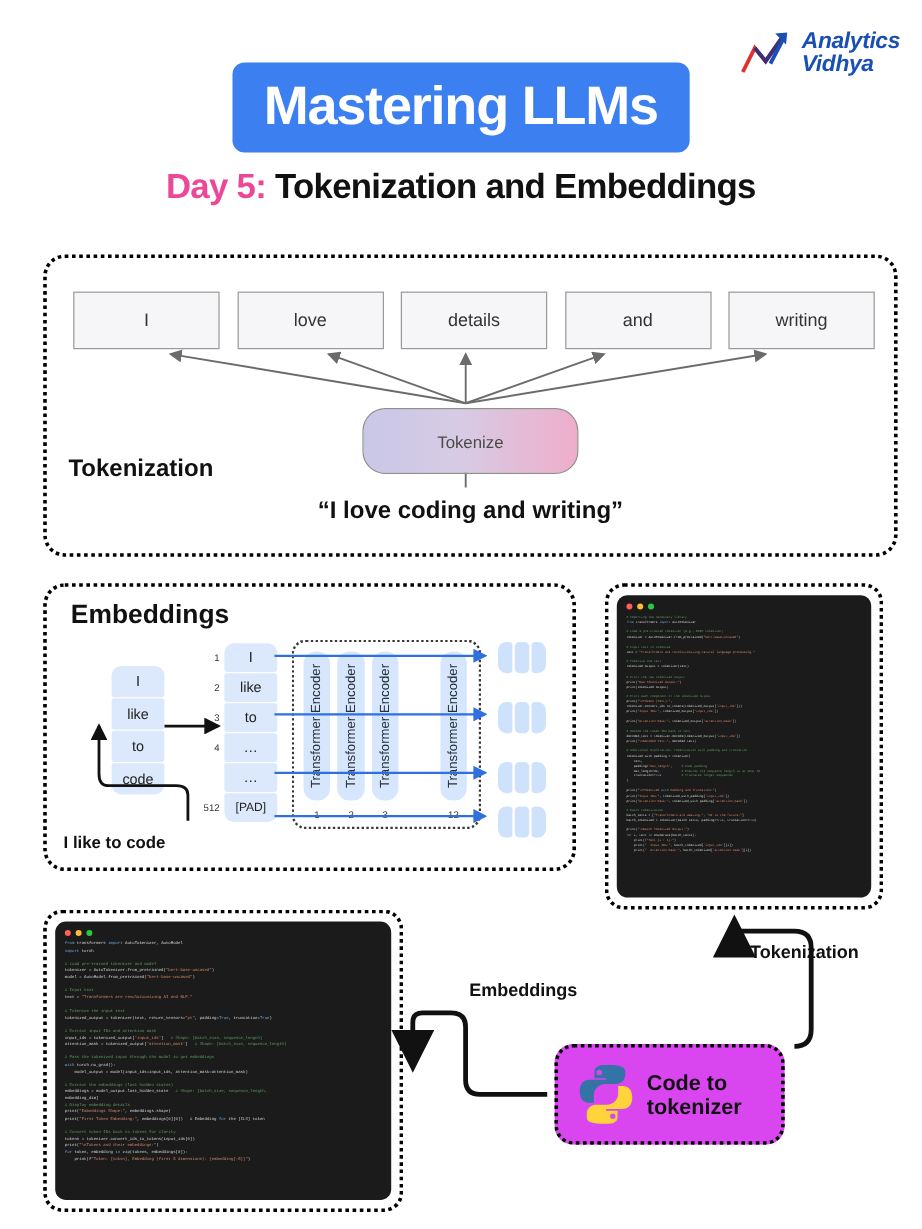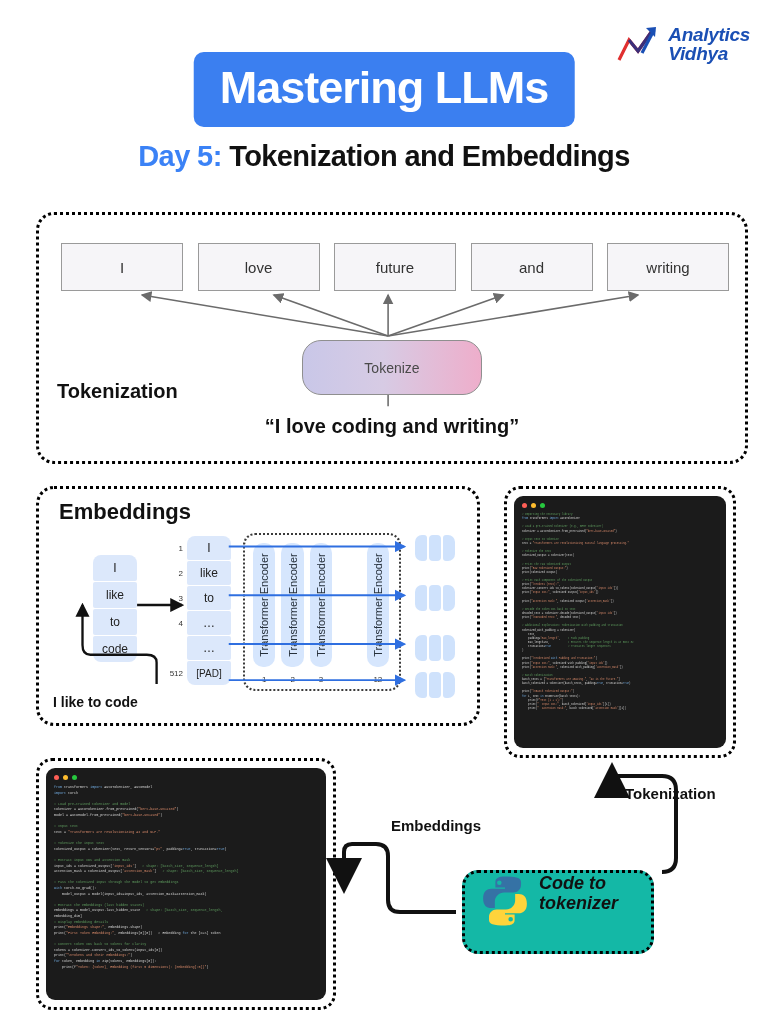--- a/index.html
+++ b/index.html
@@ -23,21 +23,21 @@
     border-radius: 10px;
     padding: 10px 26px 13px 26px;
     font-size: 45px; font-weight: bold; letter-spacing: -1px;
     white-space: nowrap;
   }
   .subtitle {
     position: absolute; left: 50%; transform: translateX(-50%);
     top: 140px; white-space: nowrap;
     font-size: 29px; font-weight: bold; color: #111111; letter-spacing: -0.6px;
   }
-  .subtitle .day { color: #3b82f6; }
+  .subtitle .day { color: #ec4899; }
 
   
   .dotted {
     position: absolute;
     border: 3px dotted #000;
     border-radius: 18px;
     background: #fff;
   }
 
   
@@ -134,22 +134,22 @@
   pre.code .k { color: #6fa8dc; }
 
   #code-right { left: 504px; top: 486px; width: 232px; height: 272px; }
   #code-right pre.code { font-size: 2.55px; line-height: 1.62; }
   #code-bottom { left: 36px; top: 758px; width: 300px; height: 252px; }
   #code-bottom pre.code { font-size: 3.35px; line-height: 1.68; }
 
   
   #py-node {
     position: absolute; left: 462px; top: 870px; width: 192px; height: 84px;
-    border: 3px dotted #000; border-radius: 16px; background: #14b8a6;
-    display: flex; align-items: flex-start; gap: 6px; padding-left: 12px; font-style: italic;
+    border: 3px dotted #000; border-radius: 16px; background: #d946ef;
+    display: flex; align-items: center; gap: 6px; padding-left: 12px;
   }
   .py-logo { width: 56px; height: 56px; flex: none; }
   .py-text { font-size: 18px; font-weight: bold; color: #111; line-height: 1.12; }
 
   .flow-label { position: absolute; font-size: 15px; font-weight: bold; color: #111; white-space: nowrap; }
   #label-tokenization { left: 625px; top: 785px; }
   #label-embeddings   { left: 391px; top: 817px; }
 
   .flow-svg { position: absolute; left: 0; top: 0; width: 768px; height: 1024px; pointer-events: none; }
 </style>
@@ -176,21 +176,21 @@
   <div class="subtitle">
     <span class="day">Day 5:</span>
     <span>Tokenization and Embeddings</span>
   </div>
 
   <div class="dotted" id="tok-panel">
 
     <div class="tok-row">
       <div class="tok-box">I</div>
       <div class="tok-box">love</div>
-      <div class="tok-box">future</div>
+      <div class="tok-box">details</div>
       <div class="tok-box">and</div>
       <div class="tok-box">writing</div>
     </div>
 
     <svg class="tok-svg" viewBox="0 0 712 252">
       <defs>
         <marker id="ah-g" markerWidth="7" markerHeight="7" refX="6" refY="3.5" orient="auto">
           <path d="M0,0 L7,3.5 L0,7 z" fill="#6b6b6b"></path>
         </marker>
       </defs>

